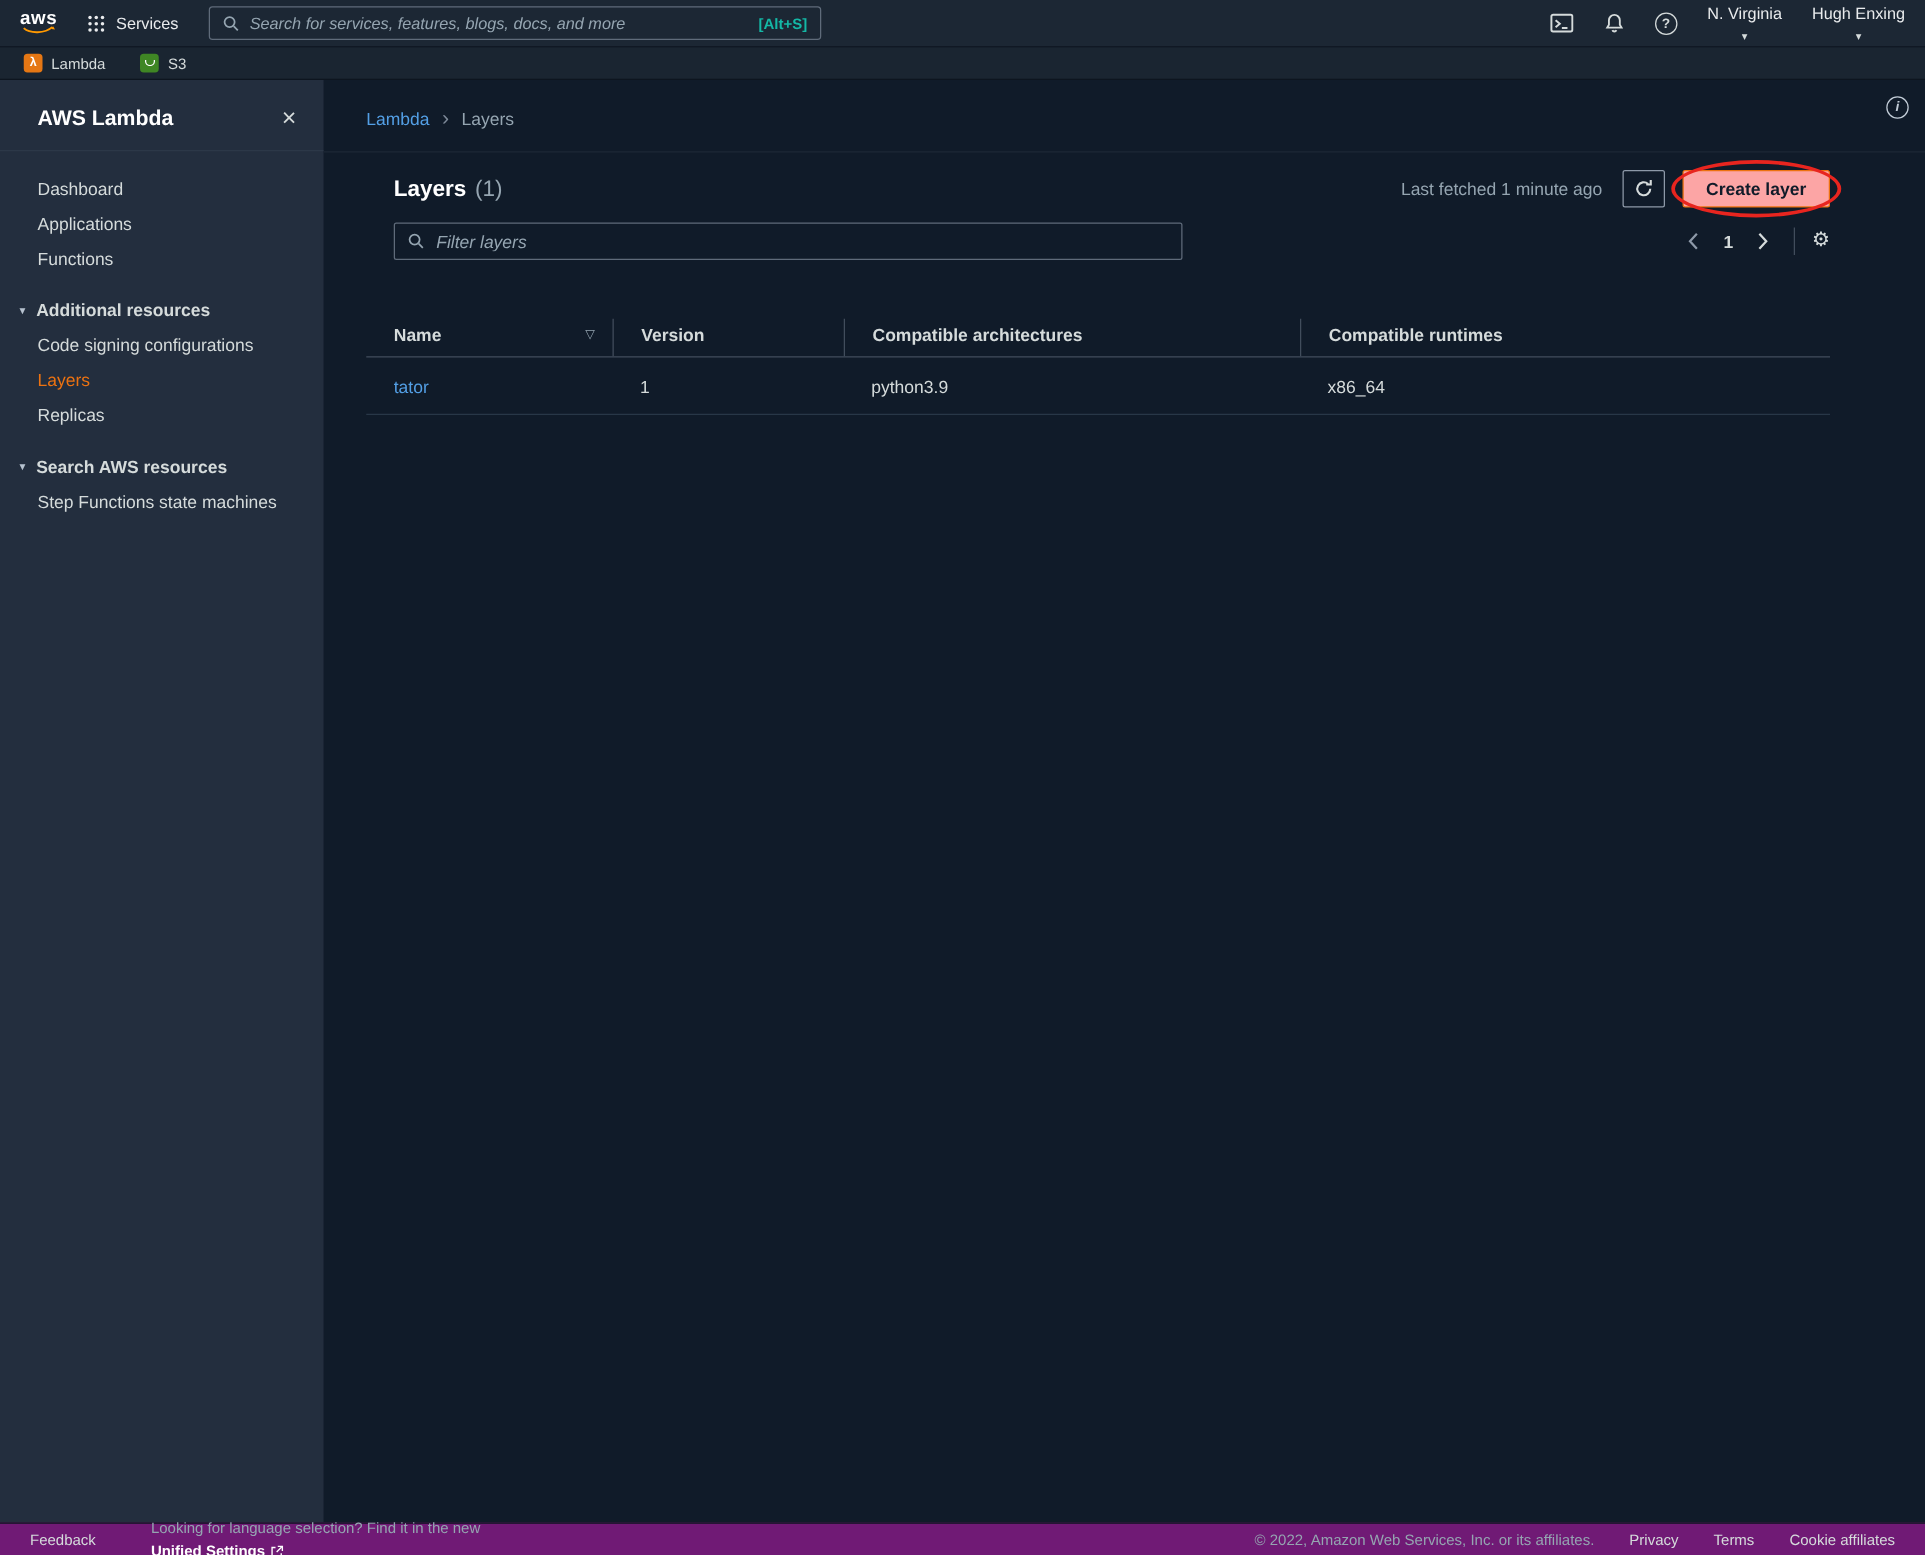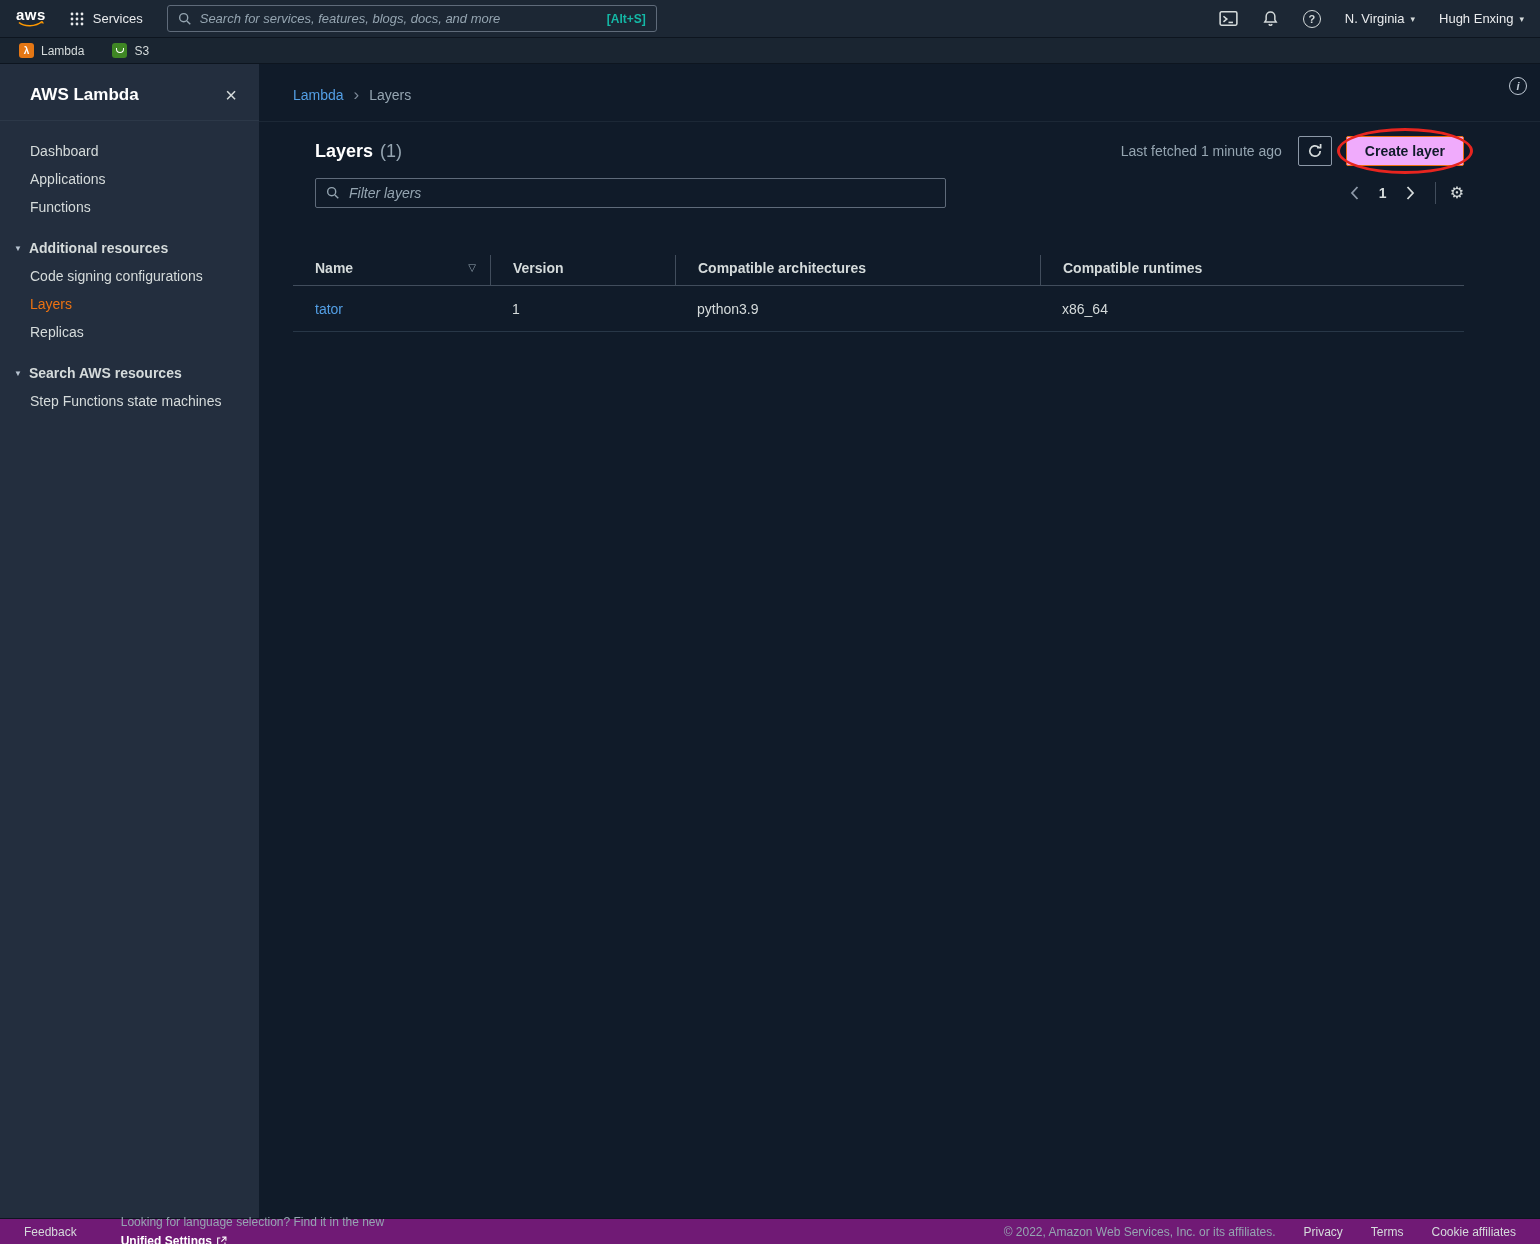--- a/index.html
+++ b/index.html
@@ -31,21 +31,21 @@
   }
   .tn-search input::placeholder { color:#95a5b1; font-style:italic; }
   .tn-shortcut { color:#14b8a6; font-size:12px;font-weight:bold; }
   .tn-right { margin-left:auto; display:flex; align-items:center; gap:24px; }
   .tn-iconbtn { display:flex; align-items:center; justify-content:center; cursor:pointer; }
   .circle-q {
     width:18px; height:18px; border:1.5px solid #d5dbdb; border-radius:50%;
     display:flex; align-items:center; justify-content:center;
     color:#d5dbdb; font-size:11px; font-weight:700;
   }
-  .tn-menu { display:flex; align-items:center; gap:6px; color:#e9ebed; font-size:13px; cursor:pointer; }
+  .tn-menu { display:flex; align-items:center; gap:6px; color:#e9ebed; font-size:13px; cursor:pointer;flex-direction:column; }
   .caret { font-size:9px; color:#d5dbdb; }
 
   
   .favbar {
     position:absolute; top:38px; left:0; right:0; height:26px;
     background:#1a2531; border-bottom:1px solid #0d151f;
     display:flex; align-items:center; gap:28px; padding:0 19px;
   }
   .fav-item { display:flex; align-items:center; gap:7px; font-size:12px; color:#d5dbdb; cursor:pointer; }
   .svc-icon {
@@ -91,21 +91,21 @@
   .panel-title { font-size:18px; font-weight:700; color:#fff; }
   .panel-count { font-size:18px; color:#95a5b1; margin-left:7px; }
   .header-right { margin-left:auto; display:flex; align-items:center; gap:14px; }
   .last-fetched { font-size:14px; color:#95a5b1; margin-right:2px; }
   .refresh-btn {
     width:34px; height:30px; border:1px solid #8d99a8; border-radius:2px;
     background:transparent; display:flex; align-items:center; justify-content:center; cursor:pointer;
   }
   .create-wrap { position:relative; }
   .create-btn {
-    height:30px; padding:0 18px; background:#f0abfc; border:1px solid #ec7211; border-radius:2px;
+    height:30px; padding:0 18px; background:#fca5a5; border:1px solid #ec7211; border-radius:2px;
     color:#101b29; font-weight:700; font-size:14px; font-family:inherit;
     display:flex; align-items:center; cursor:pointer;
   }
   .annotation-ellipse {
     position:absolute; left:-9px; right:-9px; top:-8px; bottom:-8px;
     border:3px solid #e8251f; border-radius:50%; pointer-events:none;
   }
 
   .toolbar { display:flex; align-items:center; margin-top:10px; padding-left:22px; height:30px; }
   .filter-box {

